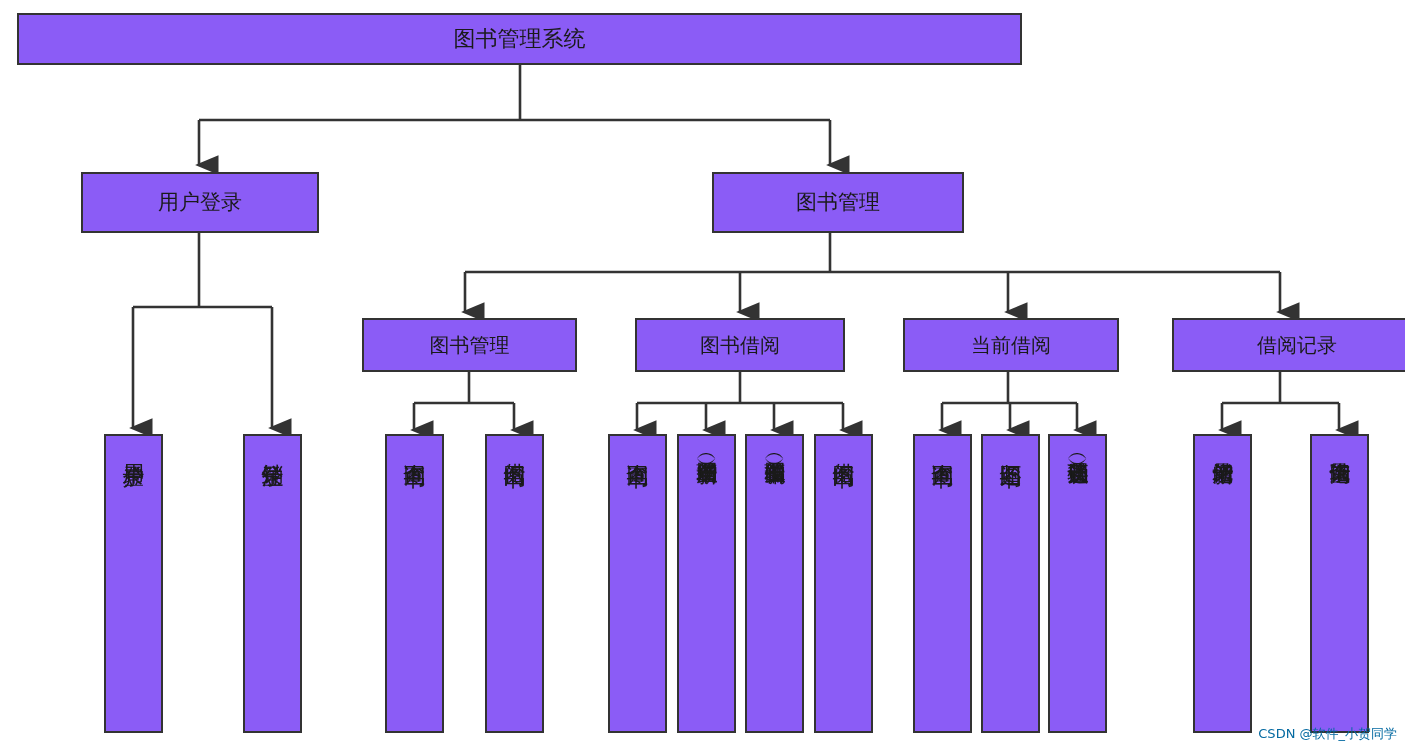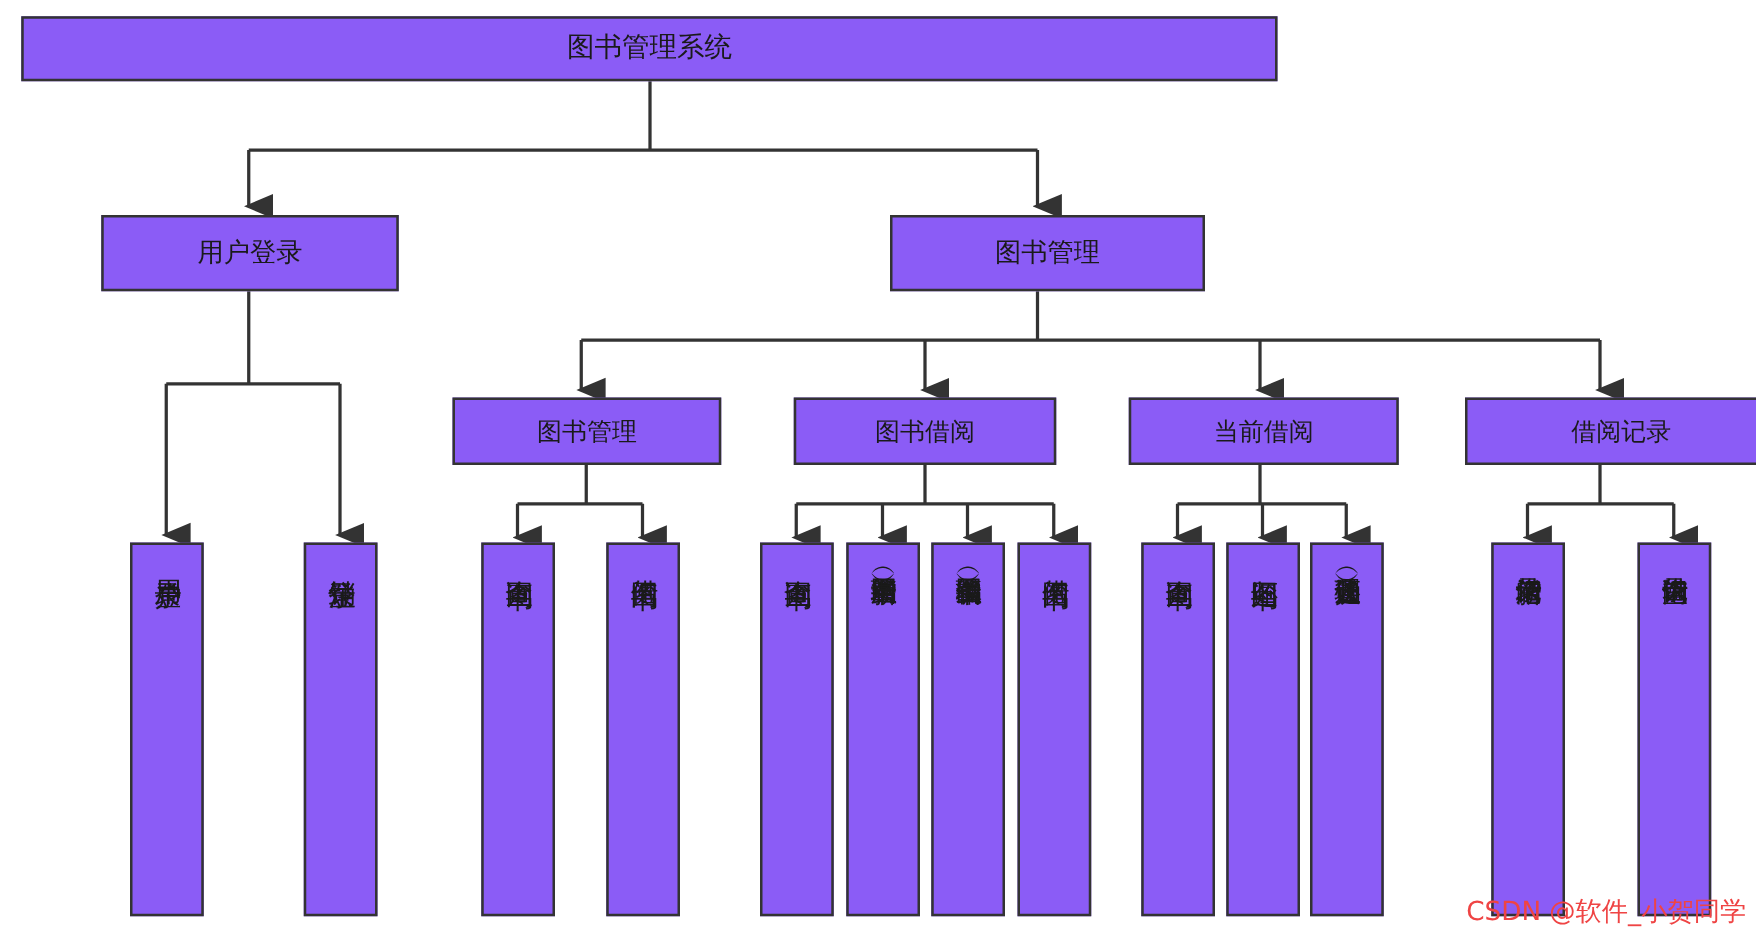--- a/index.html
+++ b/index.html
@@ -58,22 +58,22 @@
     white-space: nowrap;
   }
   .node.leaf.tall .node-label {
     font-size: 21px;
     letter-spacing: 0px;
   }
   #watermark {
     position: absolute;
     right: 8px;
     bottom: 4px;
-    font-size: 21px;
-    color: #ef4444;
+    font-size: 13px;
+    color: #0369a1;
     z-index: 5;
     white-space: nowrap;
   }
 </style>
 </head>
 <body>
 
 <div id="canvas">
 
   <svg id="wires" viewBox="0 0 1405 747" xmlns="http://www.w3.org/2000/svg">

